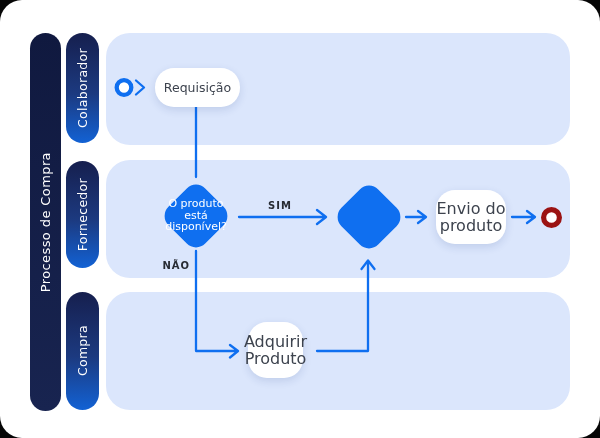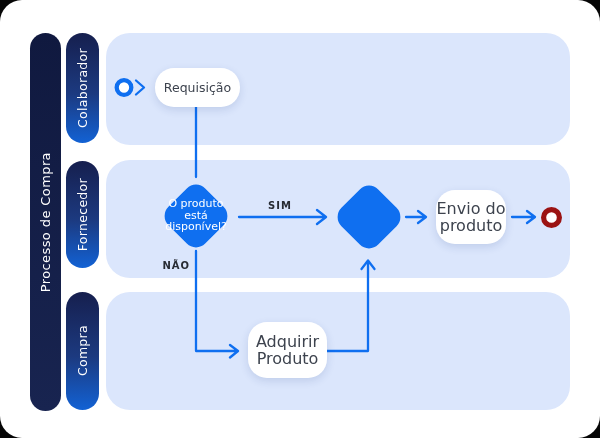--- a/index.html
+++ b/index.html
@@ -39,21 +39,21 @@
   #lane2{top:160px;height:118px;}
   #lane3{top:292px;height:118px;}
 
   
   .task{position:absolute;background:#fff;border-radius:19px;
     box-shadow:0 3px 9px rgba(28,58,128,.14);
     display:flex;flex-direction:column;align-items:center;justify-content:center;
     color:var(--text);font-size:16px;line-height:17px;text-align:center;}
   #task-requisicao{left:155px;top:68px;width:85px;height:39px;font-size:12.5px;}
   #task-envio{left:436px;top:190px;width:70px;height:54px;}
-  #task-adquirir{left:248px;top:322px;width:79px;height:56px;}
+  #task-adquirir{left:248px;top:322px;width:55px;height:56px;}
 
   
   .diamond{position:absolute;width:52px;height:52px;background:var(--blue);
     border-radius:13px;transform:rotate(45deg);}
   #diamond-decision{left:170px;top:190px;}
   #diamond-gateway{left:343px;top:191px;}
   .diamond-label{position:absolute;left:161px;top:198px;width:70px;
     color:#fff;font-size:11px;line-height:11.5px;text-align:center;}
 
   

